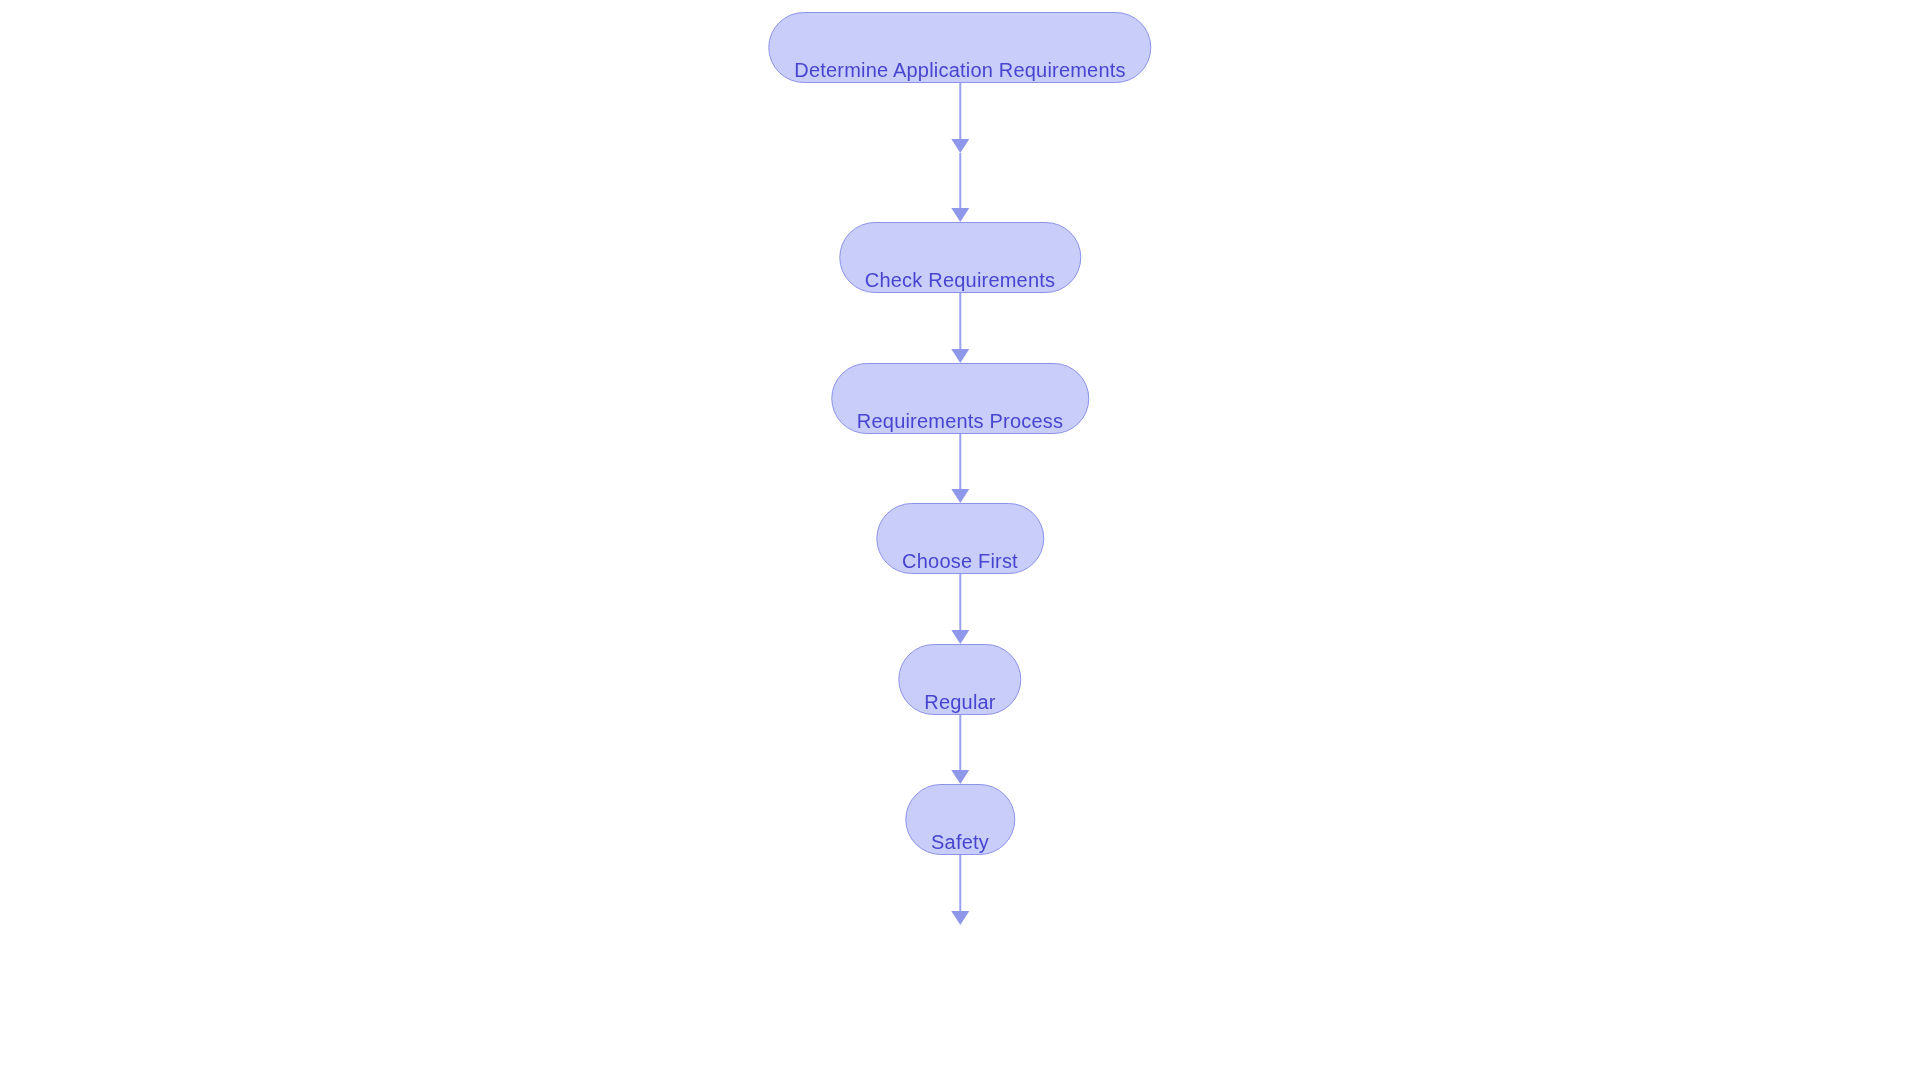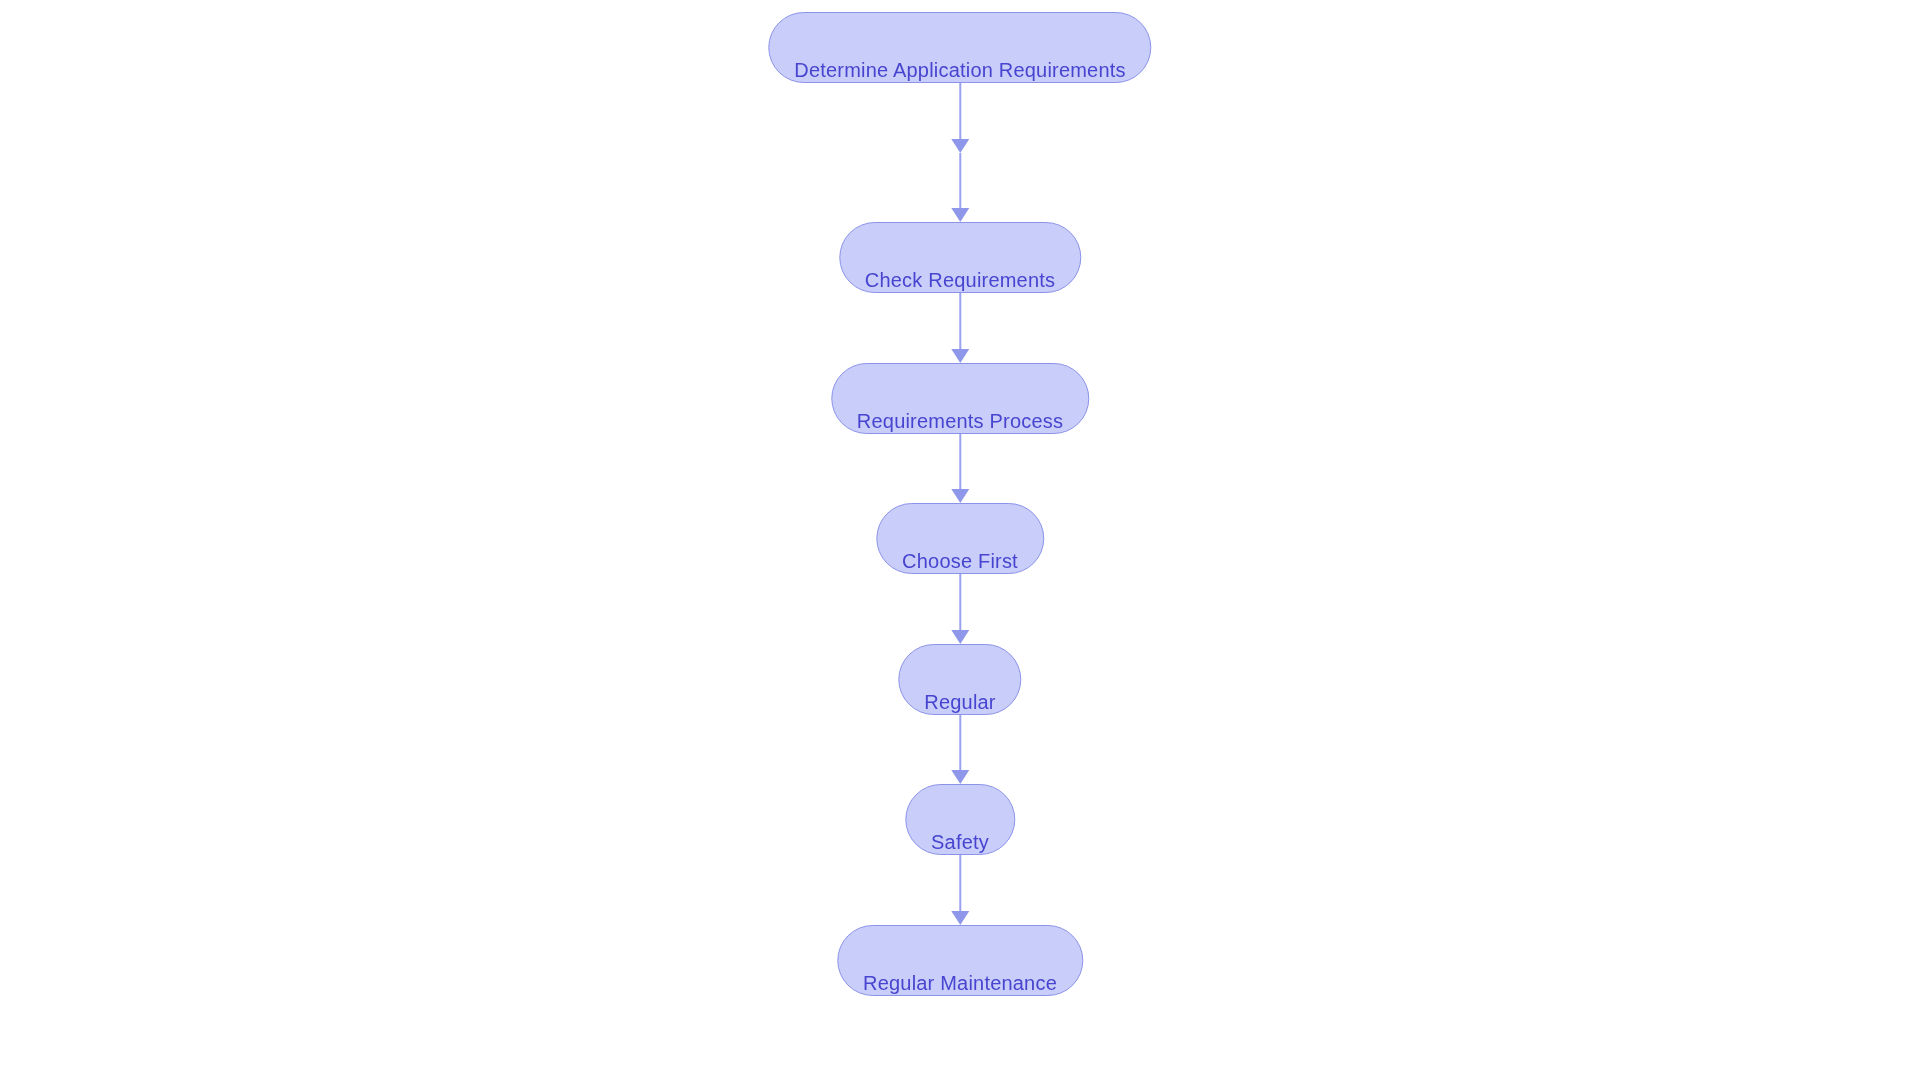--- a/index.html
+++ b/index.html
@@ -126,18 +126,15 @@
 
     <div class="flow-node">
       <span>Safety</span>
     </div>
 
     <div class="connector-arrow">
       <div class="arrow-line"></div>
       <div class="arrow-head"></div>
     </div>
 
-    <div class="flow-node">
-      <span>Regular Maintenance</span>
-    </div>
 
   </div>
 </div>
 
 </body></html>

